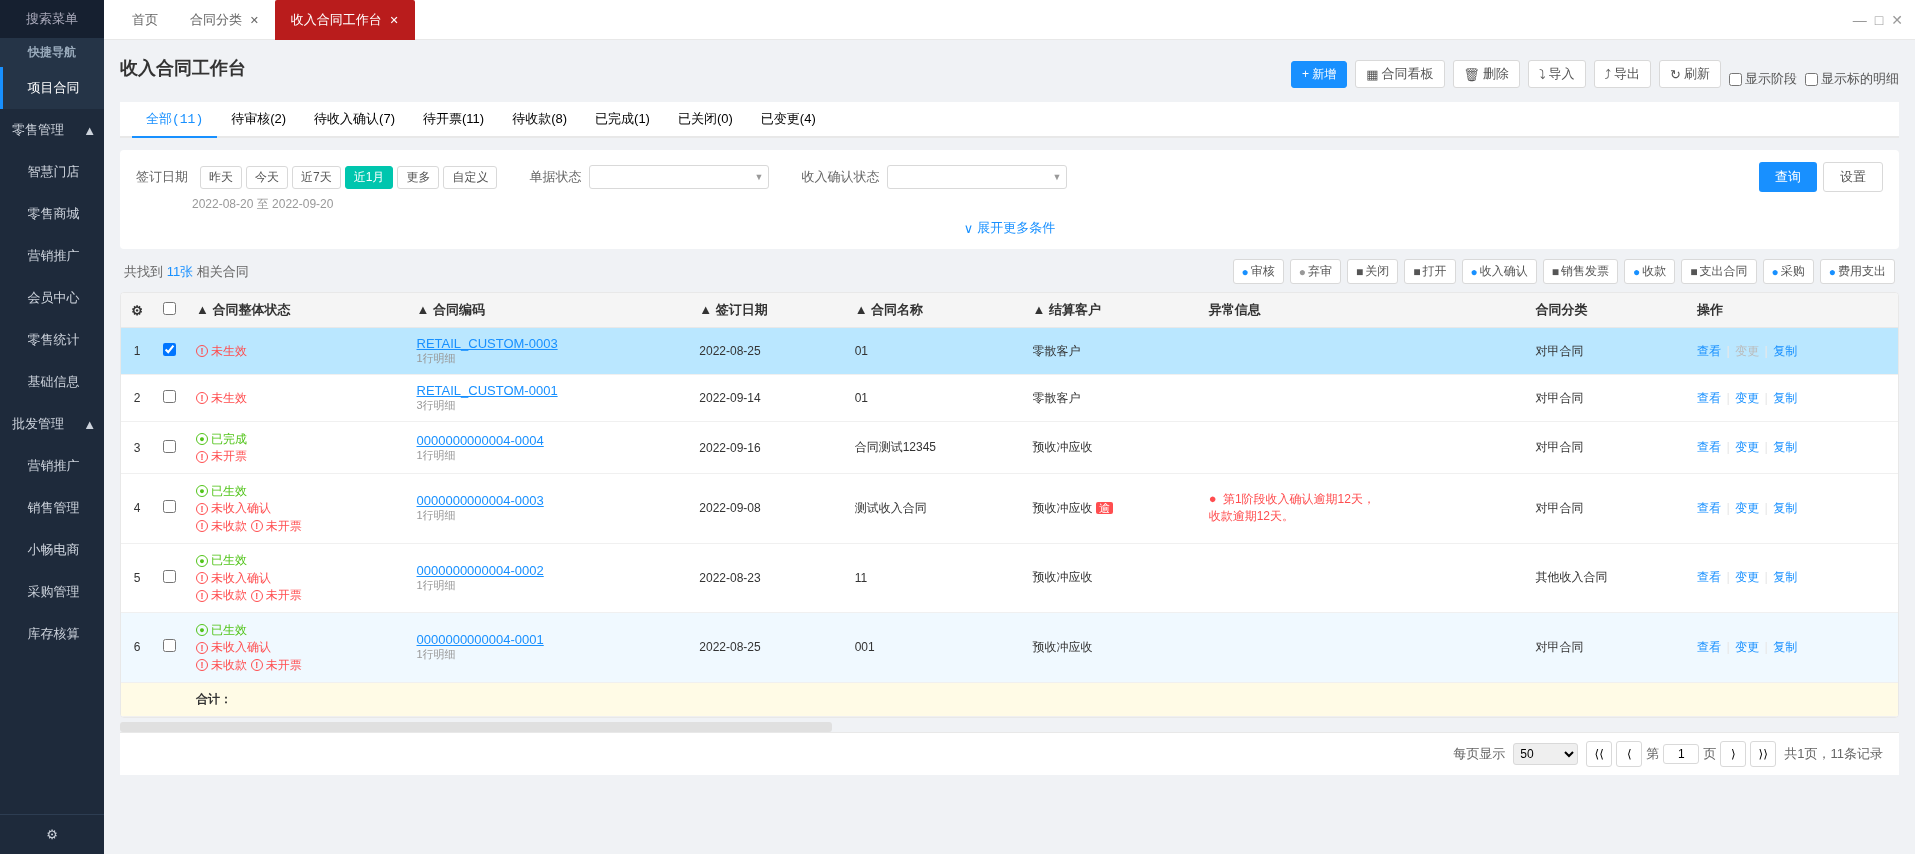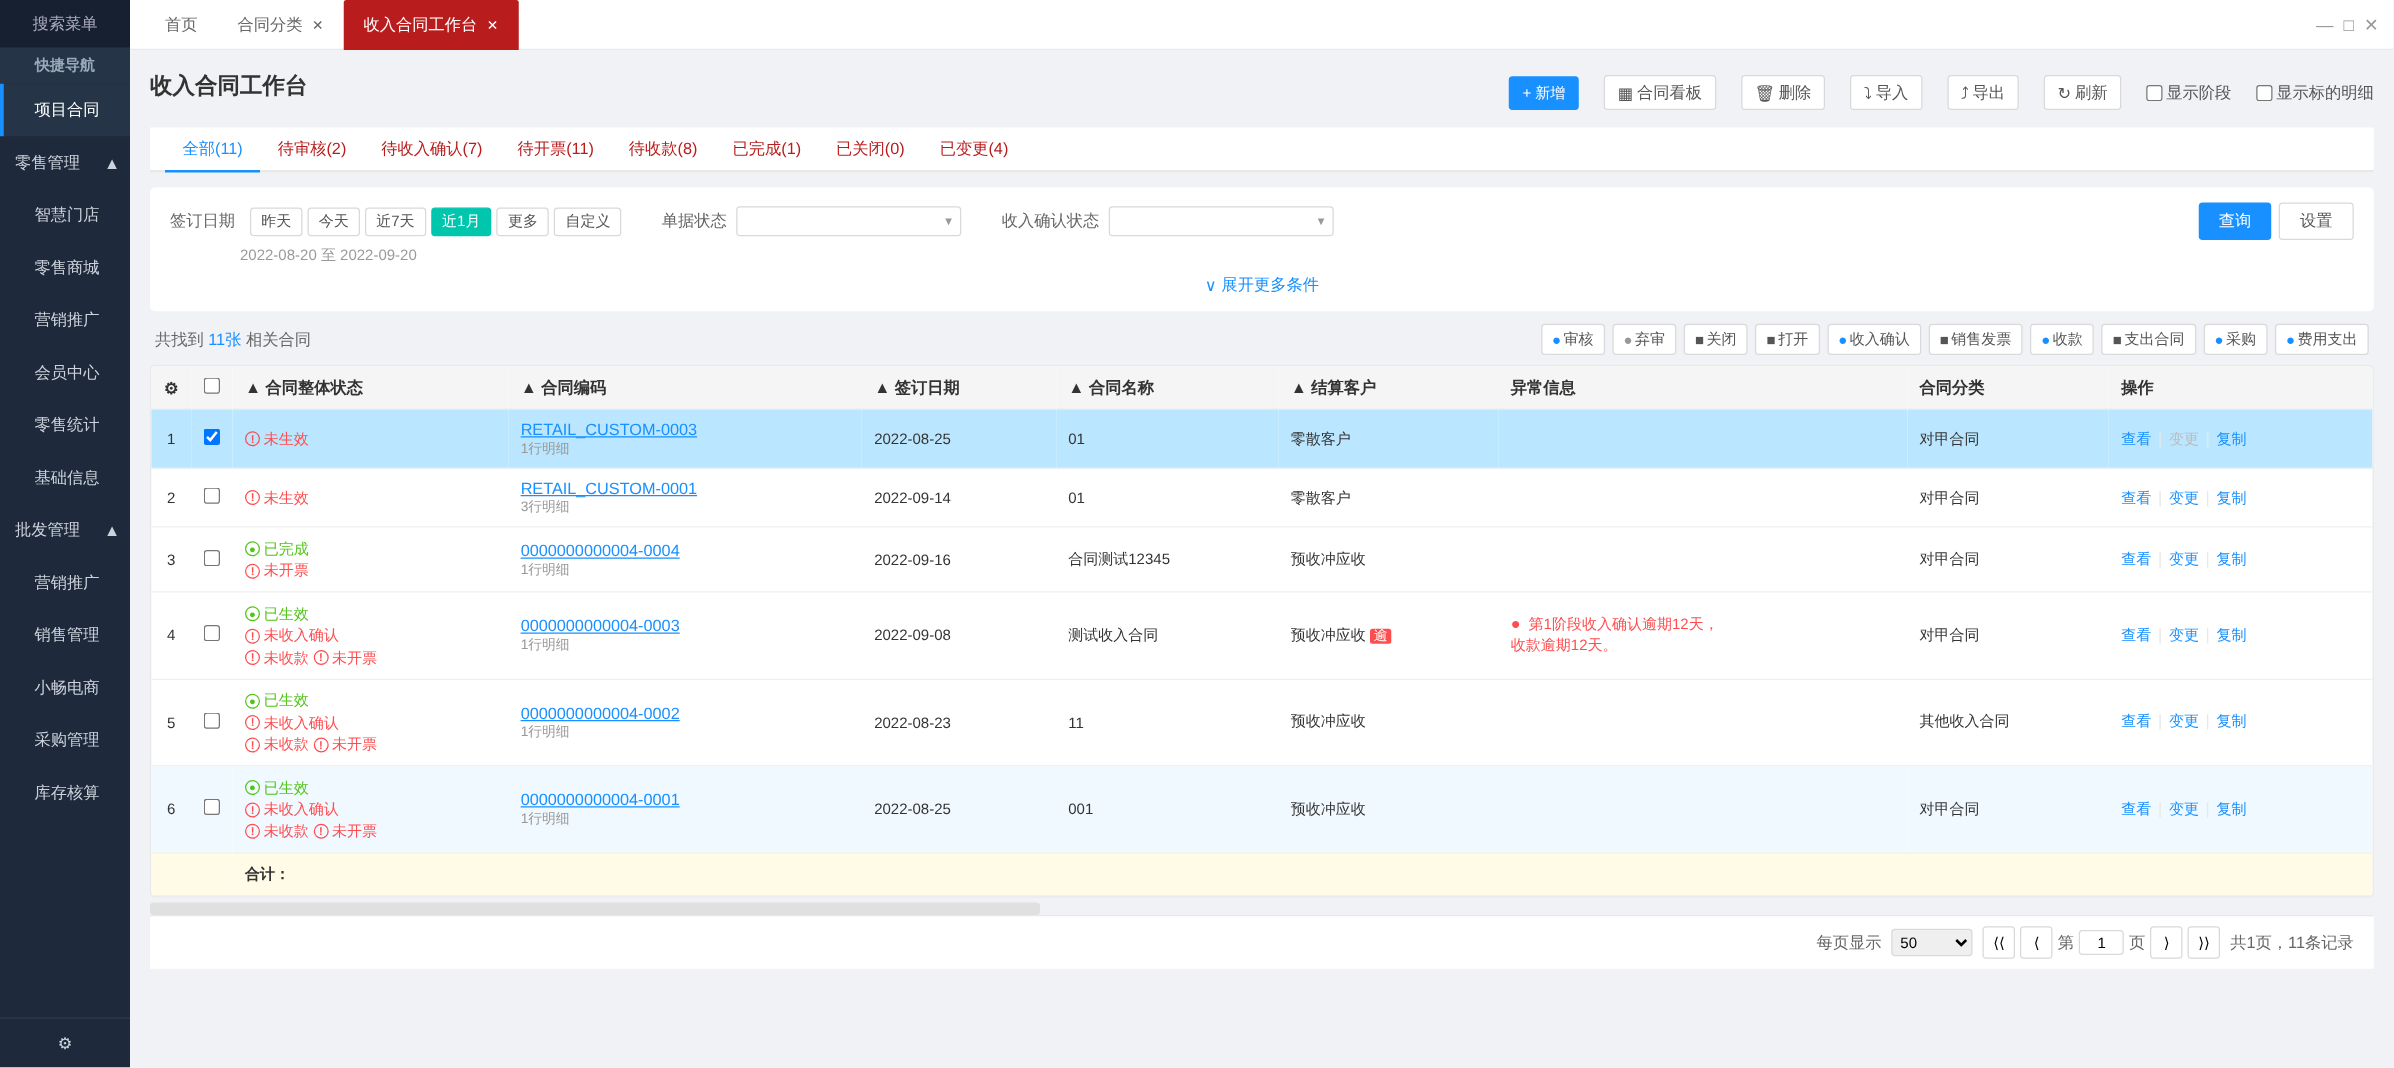--- a/index.html
+++ b/index.html
@@ -119,23 +119,23 @@
     .page-title {
       font-size: 18px;
       font-weight: bold;
       color: #333;
       margin-bottom: 12px;
     }
 
     
     .toolbar {
       display: flex;
-      align-items: center;
+      align-items: flex-end;
       justify-content: flex-end;
-      gap: 20px;
+      gap: 8px;
       margin-bottom: 8px;
       flex-wrap: wrap;
     }
     .toolbar-btn {
       display: flex;
       align-items: center;
       gap: 3px;
       padding: 4px 10px;
       border: 1px solid #d9d9d9;
       background: #fff;
@@ -160,29 +160,30 @@
       align-items: center;
       gap: 0;
       border-bottom: 2px solid #e8e8e8;
       margin-bottom: 12px;
       background: #fff;
       padding: 0 12px;
     }
     .status-tab {
       padding: 8px 14px;
       cursor: pointer;
-      color: #b91c1c;
+      color: #000000;
       font-size: 13px;
       border-bottom: 2px solid transparent;
       margin-bottom: -2px;
       white-space: nowrap;
     }
     .status-tab.active {
       color: #1890ff;
       border-bottom: 2px solid #1890ff;
+      font-family: Liberation Mono, monospace;
     }
 
     
     .filter-area {
       background: #fff;
       padding: 12px 16px;
       border-radius: 4px;
       margin-bottom: 10px;
     }
     .filter-row {

